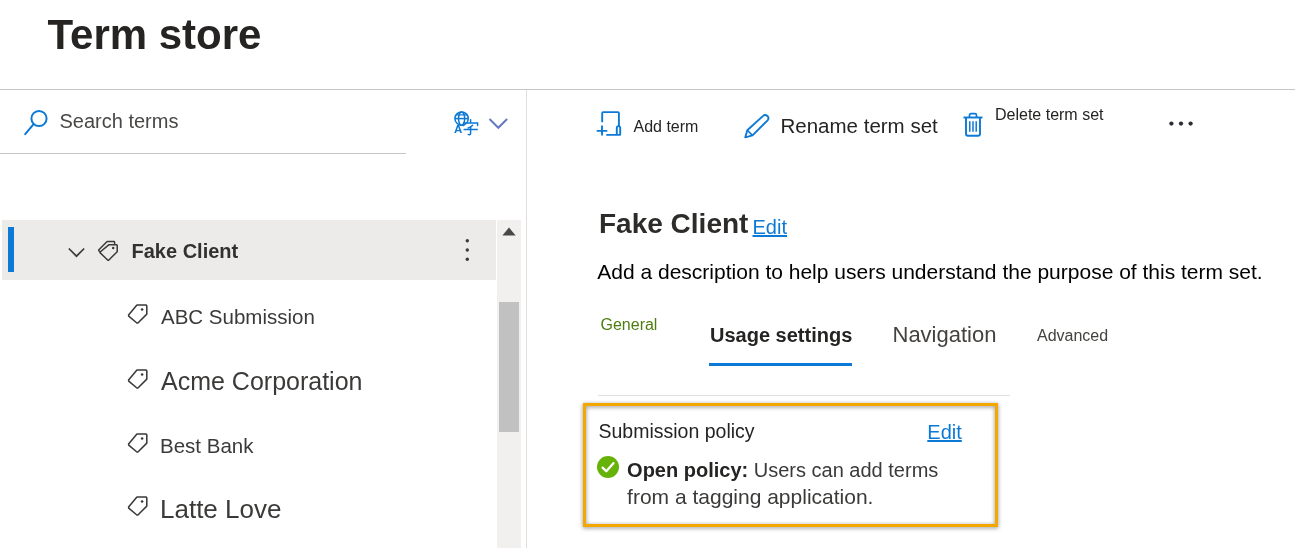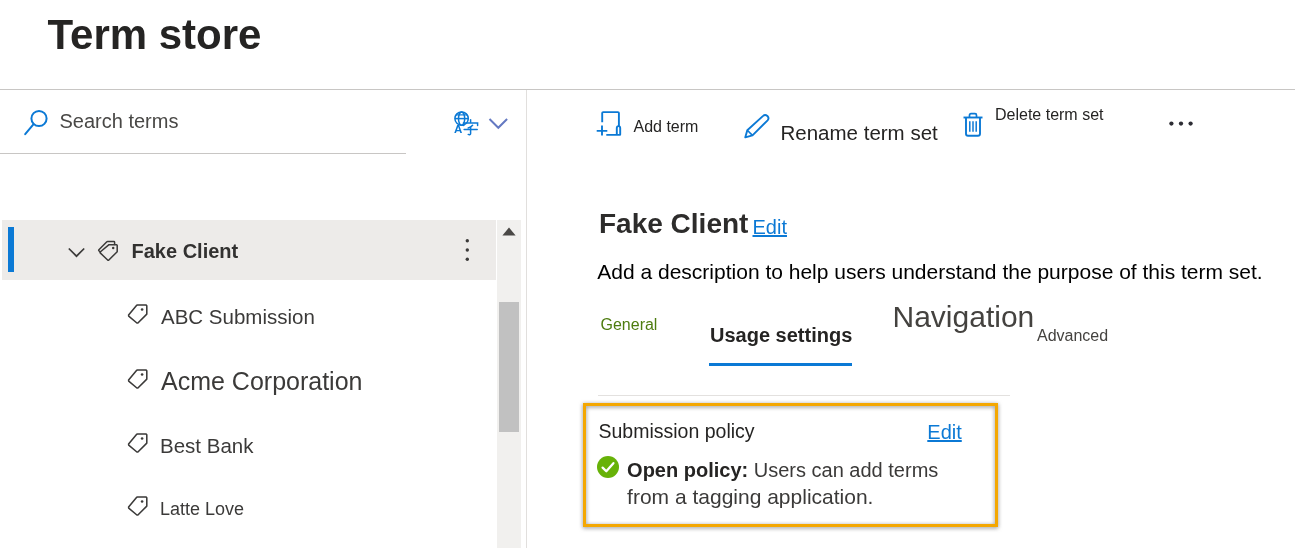--- a/index.html
+++ b/index.html
@@ -90,34 +90,34 @@
 <svg class="abs" style="left:126.5px; top:432px;" width="22" height="22" viewBox="0 0 22 22">
   <polygon points="10.6,1.9 18.9,1.9 19.8,2.8 19.8,11.1 10.9,20.0 9.9,20.0 1.7,13.1 1.6,12.1 9.7,2.2" fill="none" stroke="#3b3a39" stroke-width="1.55" stroke-linejoin="round"></polygon>
   <circle cx="15.1" cy="6.5" r="1.3" fill="#3b3a39"></circle>
 </svg>
 <div class="abs" style="left:160px; top:435.6px; font-size:20.5px; line-height:20.5px; color:#3b3a39;text-align:right;">Best Bank</div>
 
 <svg class="abs" style="left:126.5px; top:495px;" width="22" height="22" viewBox="0 0 22 22">
   <polygon points="10.6,1.9 18.9,1.9 19.8,2.8 19.8,11.1 10.9,20.0 9.9,20.0 1.7,13.1 1.6,12.1 9.7,2.2" fill="none" stroke="#3b3a39" stroke-width="1.55" stroke-linejoin="round"></polygon>
   <circle cx="15.1" cy="6.5" r="1.3" fill="#3b3a39"></circle>
 </svg>
-<div class="abs" style="left:160px; top:498.6px; font-size:18px; line-height:20.5px; color:#3b3a39;">Latte Love</div>
+<div class="abs" style="left:160px; top:498.6px; font-size:26px; line-height:20.5px; color:#3b3a39;">Latte Love</div>
 
 <svg class="abs" style="left:595px; top:110px;" width="27" height="27" viewBox="0 0 27 27">
   <path d="M7.2 12.3 L7.2 3.1 Q7.2 2.1 8.2 2.1 L22.9 2.1 Q23.9 2.1 23.9 3.1 L23.9 16.0" fill="none" stroke="#0b79d5" stroke-width="1.9"></path>
   <path d="M11.3 24.9 L21.8 24.9 L21.8 18.1 Q21.8 16.1 23.5 16.1 Q25.2 16.1 25.2 18.1 L25.2 24.6 Q25.2 24.9 24.9 24.9 L21.8 24.9" fill="none" stroke="#0b79d5" stroke-width="1.9"></path>
   <path d="M7.0 15.4 L7.0 25.6 M1.7 20.9 L12.3 20.9" fill="none" stroke="#0b79d5" stroke-width="1.9"></path>
 </svg>
 <div class="abs t21" style="left:633.5px; top:115.9px;">Add term</div>
 
 <svg class="abs" style="left:743px; top:110.5px;" width="28" height="29" viewBox="0 0 28 29">
   <path d="M4.3 19.2 L2.3 26.3 L9.5 24.4 L24.6 9.3 Q26.5 7.2 24.4 5 Q22.1 3 20.1 4.9 L4.3 19.2 Z" fill="none" stroke="#0b79d5" stroke-width="1.9" stroke-linejoin="round"></path>
   <path d="M4.3 19.2 L9.5 24.4" fill="none" stroke="#0b79d5" stroke-width="1.6"></path>
 </svg>
-<div class="abs" style="left:780.5px; top:116.4px; font-size:20.5px; line-height:20.5px; color:#252423;margin-top:7px;">Rename term set</div>
+<div class="abs" style="left:780.5px; top:116.4px; font-size:20.5px; line-height:20.5px; color:#252423;">Rename term set</div>
 
 <svg class="abs" style="left:962px; top:111px;" width="22" height="27" viewBox="0 0 22 27">
   <path d="M1.5 6.5 L20.5 6.5" stroke="#0b79d5" stroke-width="1.9" fill="none"></path>
   <path d="M7.5 6 L7.5 4.2 Q7.5 2.7 9 2.7 L13 2.7 Q14.5 2.7 14.5 4.2 L14.5 6" stroke="#0b79d5" stroke-width="1.7" fill="none"></path>
   <path d="M4 6.5 L4 22.7 Q4 24.7 6 24.7 L16 24.7 Q18 24.7 18 22.7 L18 6.5" stroke="#0b79d5" stroke-width="1.9" fill="none"></path>
   <line x1="7.8" y1="10.3" x2="7.8" y2="20.8" stroke="#0b79d5" stroke-width="1.5"></line>
   <line x1="11" y1="10.3" x2="11" y2="20.8" stroke="#0b79d5" stroke-width="1.5"></line>
   <line x1="14.2" y1="10.3" x2="14.2" y2="20.8" stroke="#0b79d5" stroke-width="1.5"></line>
 </svg>
 <div class="abs t21" style="left:995px; top:104px;">Delete term set</div>
@@ -128,21 +128,21 @@
   <circle cx="23.6" cy="4.6" r="2.15" fill="#2d2d34"></circle>
 </svg>
 
 <div class="abs" style="left:599px; top:210.3px; font-size:28px; line-height:28px; font-weight:bold; color:#2d2c2b;">Fake Client</div>
 <div class="abs t20 blue" style="left:752.5px; top:217.2px;">Edit</div>
 
 <div class="abs" style="left:597.3px; top:261.1px; font-size:21px; line-height:21px; color:#000000;">Add a description to help users understand the purpose of this term set.</div>
 
 <div class="abs t21" style="left:600.5px; top:314px; color:#4d7c0f;">General</div>
 <div class="abs" style="left:710px; top:325.2px; font-size:20px; line-height:20px; font-weight:bold; color:#252423;">Usage settings</div>
-<div class="abs" style="left:892.5px; top:306px; font-size:30px; line-height:22px; color:#44423f;">Navigation</div>
+<div class="abs" style="left:892.5px; top:324.0px; font-size:22px; line-height:22px; color:#44423f;">Navigation</div>
 <div class="abs t21" style="left:1037px; top:324.8px; color:#44423f;">Advanced</div>
 <div class="abs" style="left:709px; top:362.5px; width:143px; height:3.6px; background:#0b79d5;"></div>
 
 <div class="abs" style="left:598px; top:394.7px; width:412px; height:1.2px; background:#e3e1df;"></div>
 
 <div class="abs" style="left:582.6px; top:403.1px; width:415.5px; height:124.4px; border:3.6px solid #f4a701; filter:drop-shadow(0 1.8px 2.2px rgba(70,70,70,0.65));"></div>
 
 <div class="abs" style="left:598.5px; top:421.5px; font-size:19.5px; line-height:19.5px; font-weight:normal; color:#252423;">Submission policy</div>
 <div class="abs t20 blue" style="left:927.3px; top:421.6px;">Edit</div>
 

